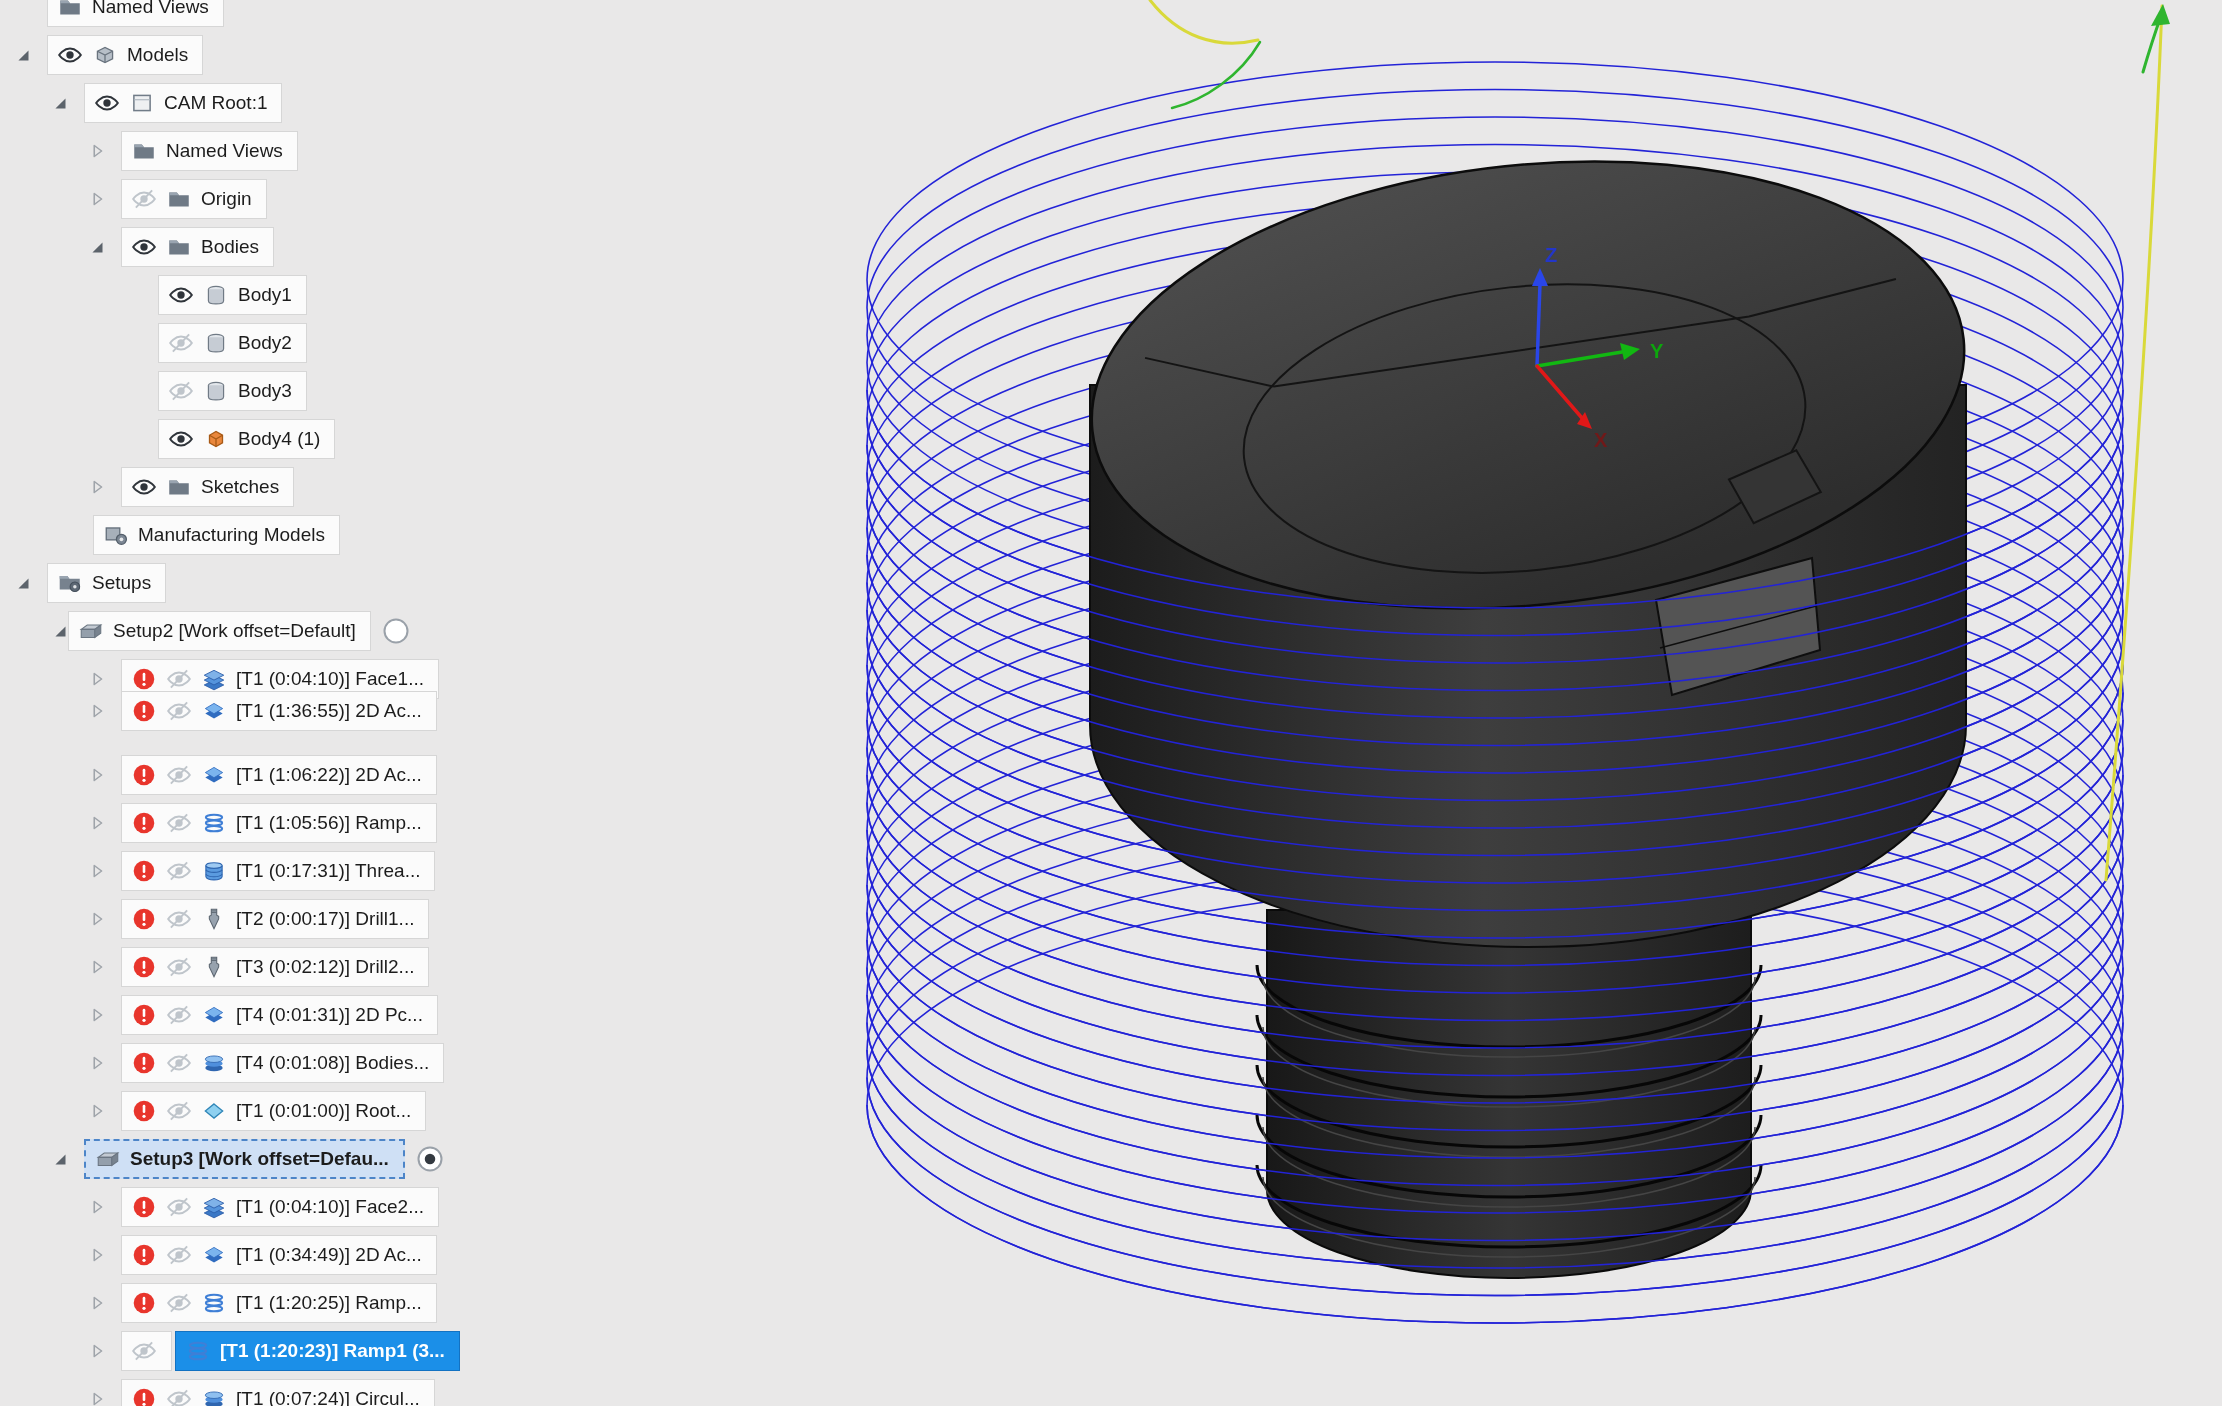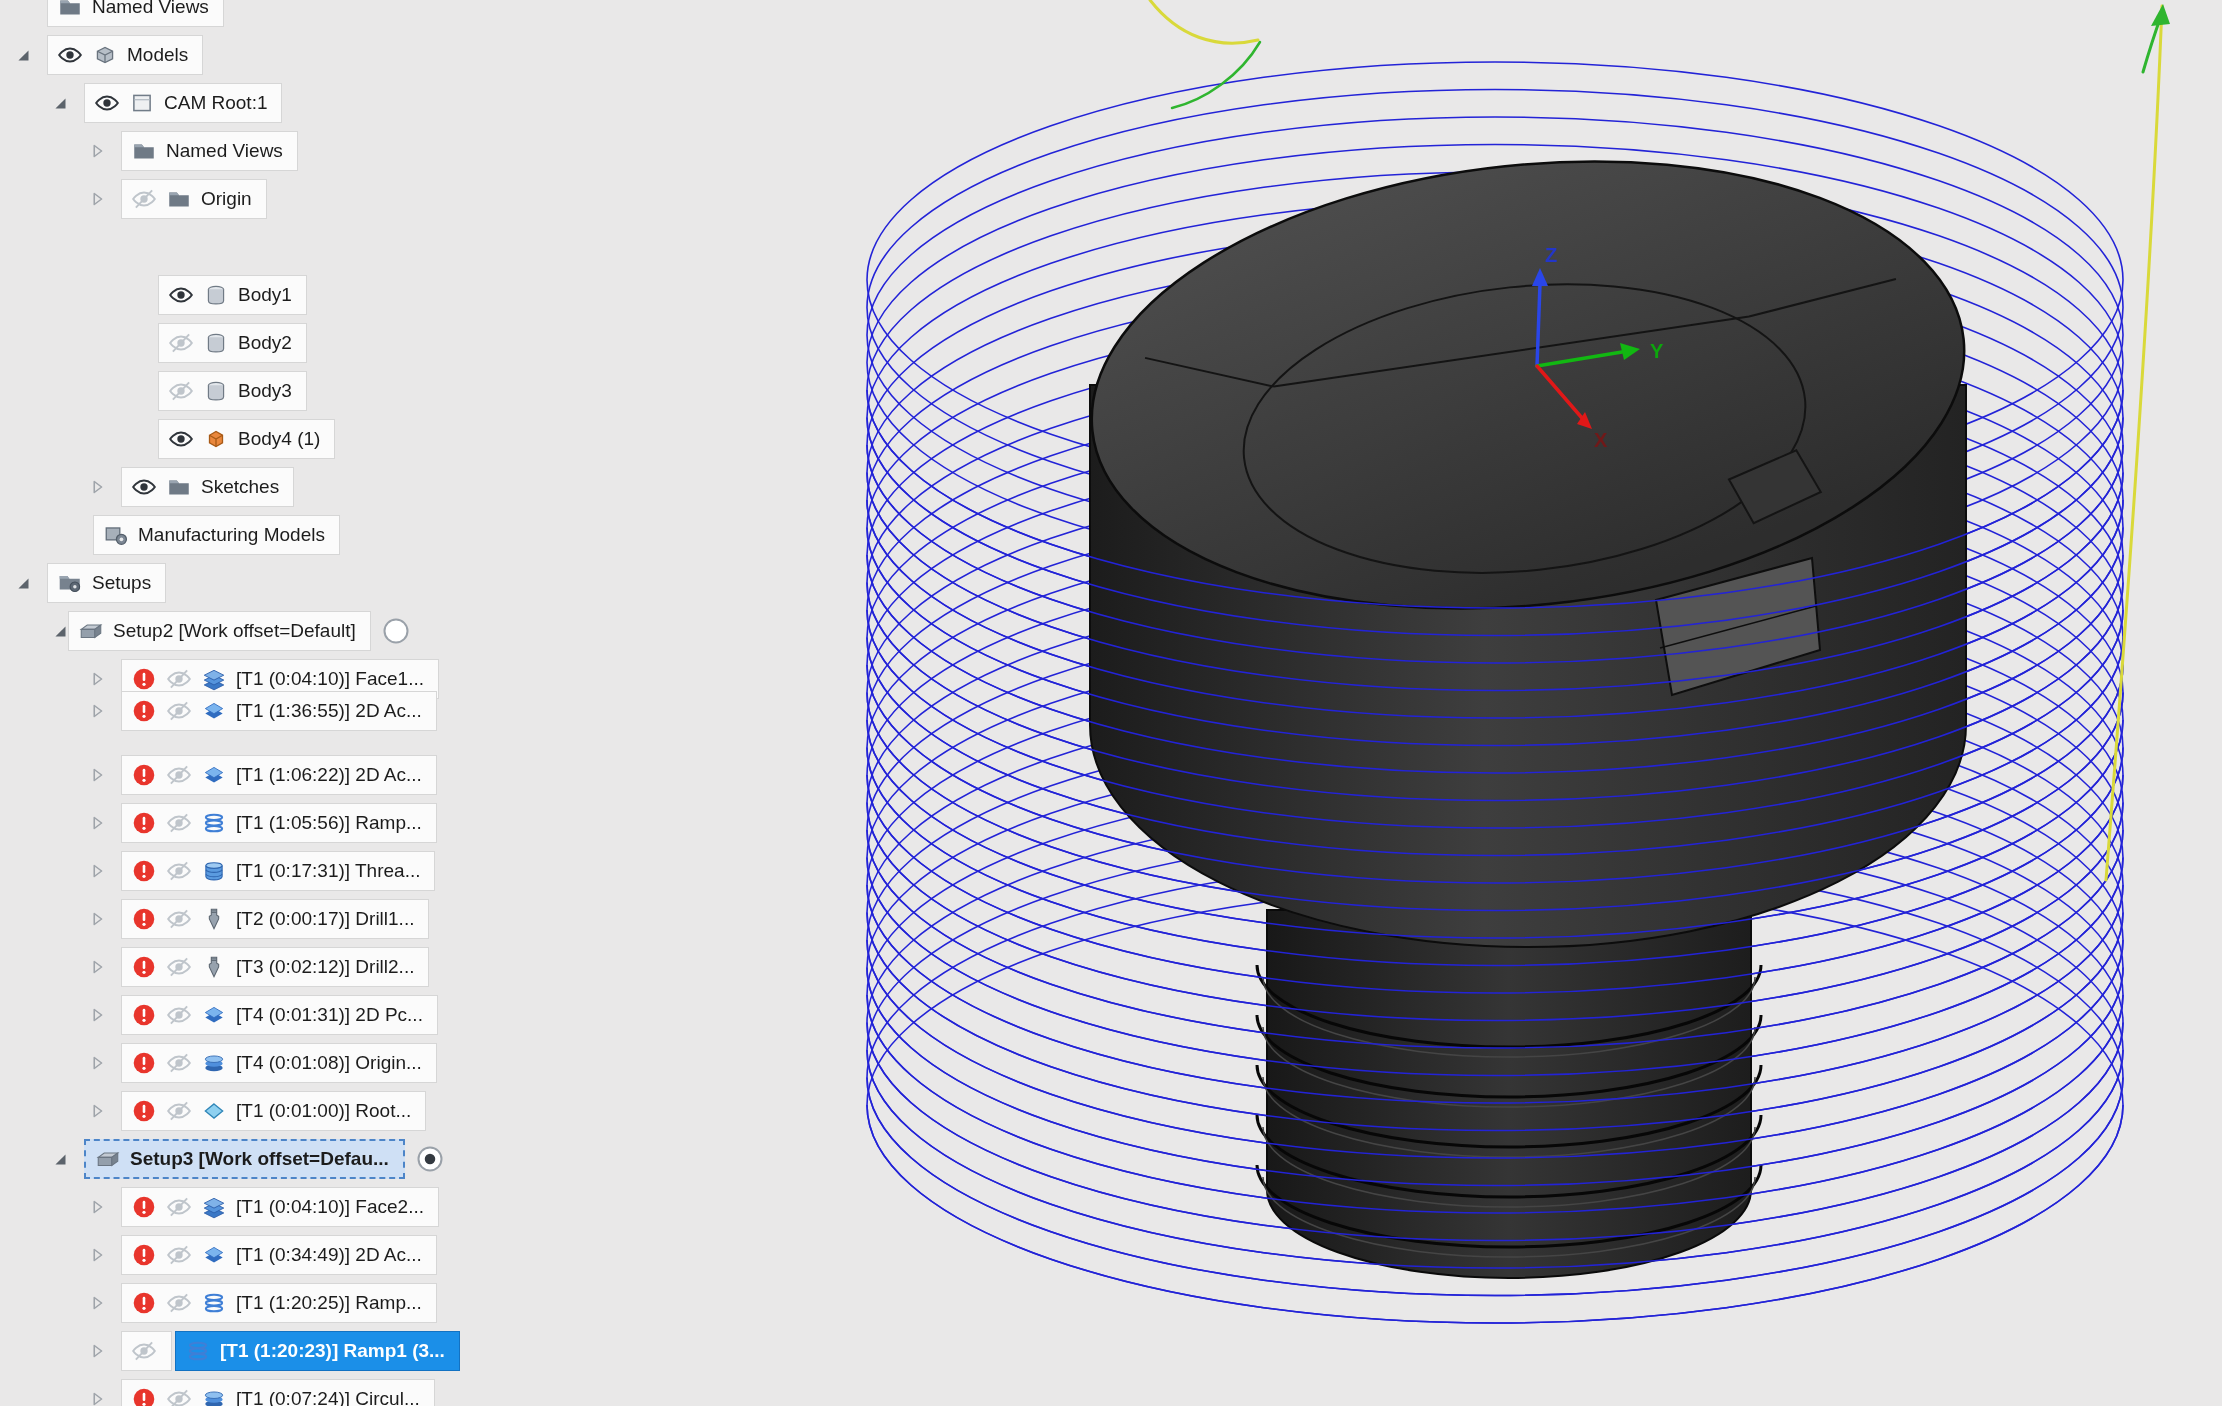--- a/index.html
+++ b/index.html
@@ -277,20 +277,44 @@
           <span class="opicon" style="display: inline-flex;">
             <svg viewBox="0 0 24 24">
               <path d="M3 6h7l2 2.5h9V19H3z" fill="#6f7a86"></path>
               <path d="M3 6h7l2 2.5H3z" fill="#99a4b0"></path>
             </svg>
           </span>
           <span class="label">Origin</span>
         </span>
       </div>
     </div>
+    <div class="row" style="top: 223px;">
+      <span class="arrow" style="left: 86px;">
+        <svg viewBox="0 0 24 24">
+          <path d="M18 7v11H7z" fill="#5c636b"></path>
+        </svg>
+      </span>
+      <div class="boxwrap" style="left: 121px;">
+        <span class="box">
+          <span class="eye" style="display: inline-flex;">
+            <svg viewBox="0 0 24 24">
+              <path d="M2 12s4-6 10-6 10 6 10 6-4 6-10 6S2 12 2 12z" fill="none" stroke="#2f343a" stroke-width="1.8"></path>
+              <circle cx="12" cy="12" r="3.4" fill="#2f343a"></circle>
+            </svg>
+          </span>
+          <span class="opicon" style="display: inline-flex;">
+            <svg viewBox="0 0 24 24">
+              <path d="M3 6h7l2 2.5h9V19H3z" fill="#6f7a86"></path>
+              <path d="M3 6h7l2 2.5H3z" fill="#99a4b0"></path>
+            </svg>
+          </span>
+          <span class="label">Bodies</span>
+        </span>
+      </div>
+    </div>
     <div class="row" style="top: 271px;">
       <div class="boxwrap" style="left: 158px;">
         <span class="box">
           <span class="eye" style="display: inline-flex;">
             <svg viewBox="0 0 24 24">
               <path d="M2 12s4-6 10-6 10 6 10 6-4 6-10 6S2 12 2 12z" fill="none" stroke="#2f343a" stroke-width="1.8"></path>
               <circle cx="12" cy="12" r="3.4" fill="#2f343a"></circle>
             </svg>
           </span>
           <span class="opicon" style="display: inline-flex;">
@@ -727,21 +751,21 @@
               <line x1="4.5" y1="20" x2="19.5" y2="4" stroke="#bfc5cb" stroke-width="1.8"></line>
             </svg>
           </span>
           <span class="opicon" style="display: inline-flex;">
             <svg viewBox="0 0 24 24">
               <ellipse cx="12" cy="16.5" rx="8" ry="3" fill="#2f66b0"></ellipse>
               <ellipse cx="12" cy="12.5" rx="8" ry="3" fill="#4f8fdc"></ellipse>
               <ellipse cx="12" cy="8.5" rx="8" ry="3" fill="#8fc0f0" stroke="#2f66b0" stroke-width="0.8"></ellipse>
             </svg>
           </span>
-          <span class="label">[T4 (0:01:08)] Origin...</span>
+          <span class="label">[T4 (0:01:08)] Bodies...</span>
         </span>
       </div>
     </div>
     <div class="row" style="top: 1087px;">
       <span class="arrow" style="left: 86px;">
         <svg viewBox="0 0 24 24">
           <path d="M9 6l8 6-8 6z" fill="none" stroke="#9fa4aa" stroke-width="1.7" stroke-linejoin="round"></path>
         </svg>
       </span>
       <div class="boxwrap" style="left: 121px;">

